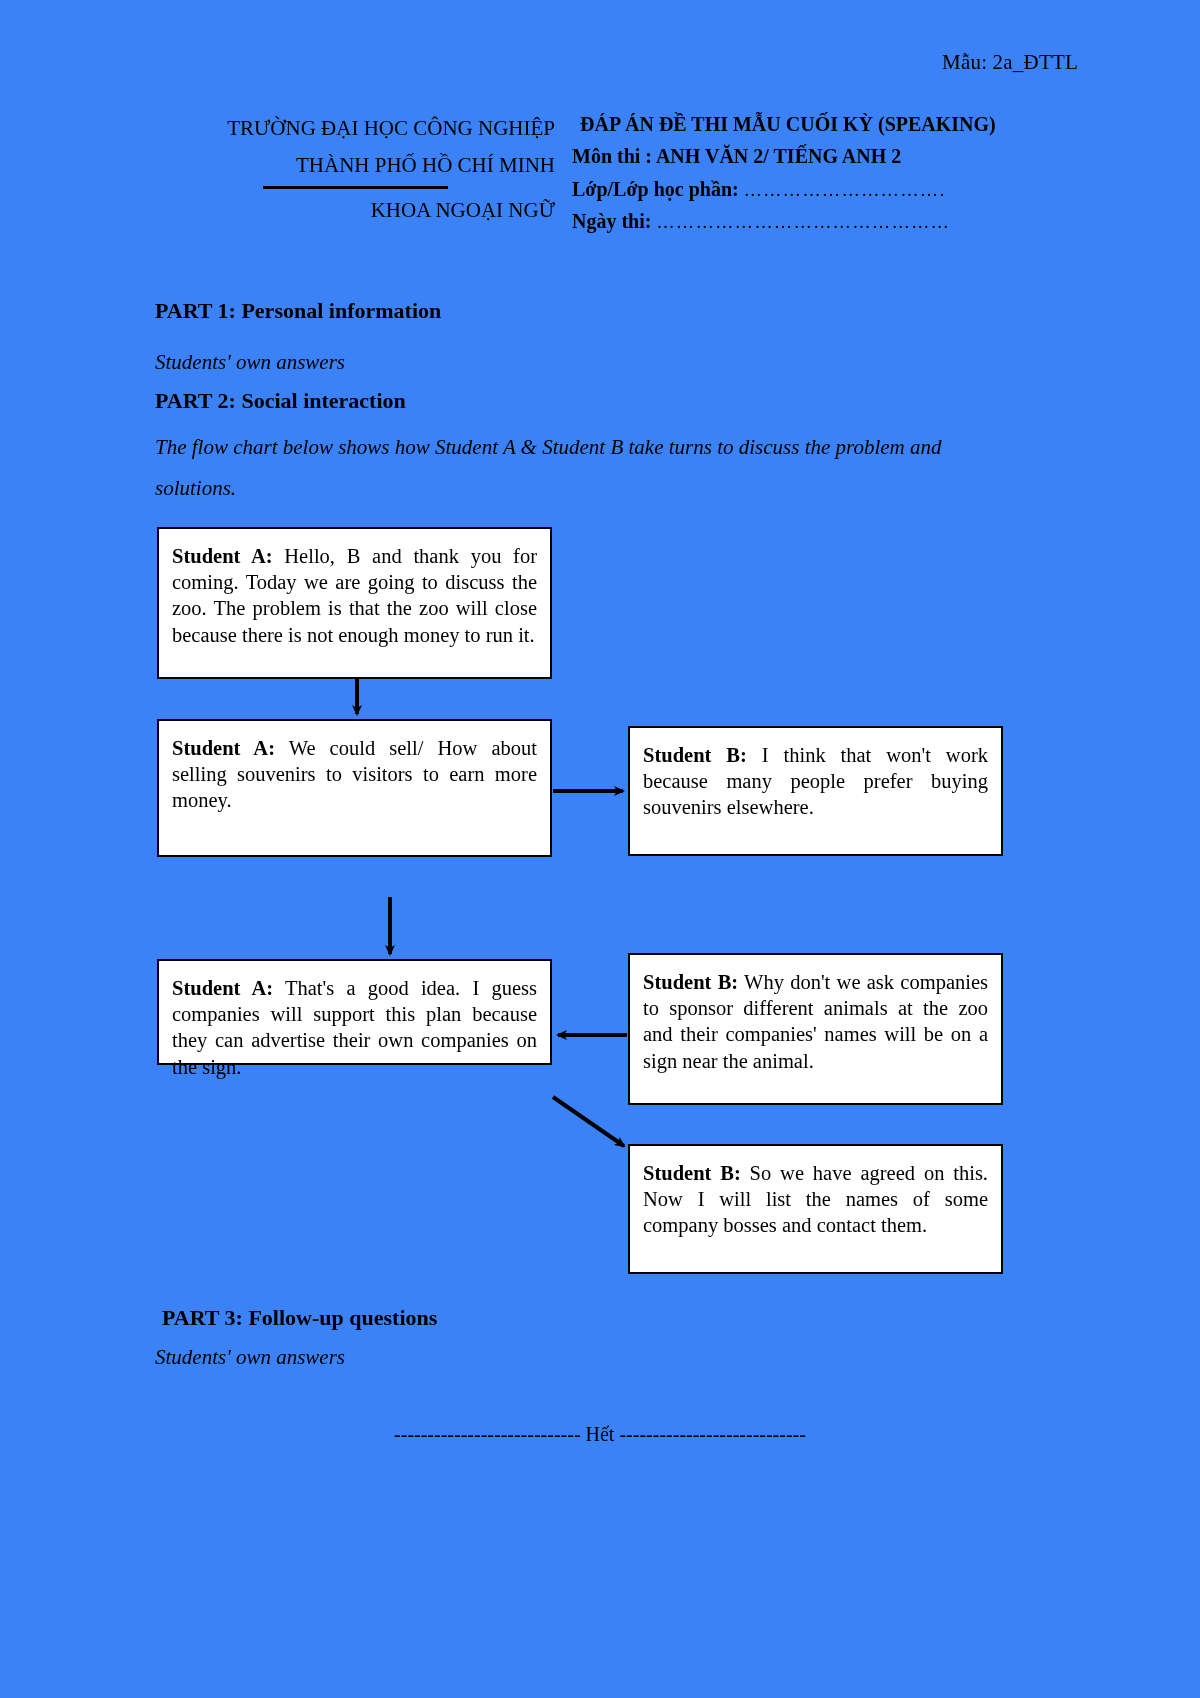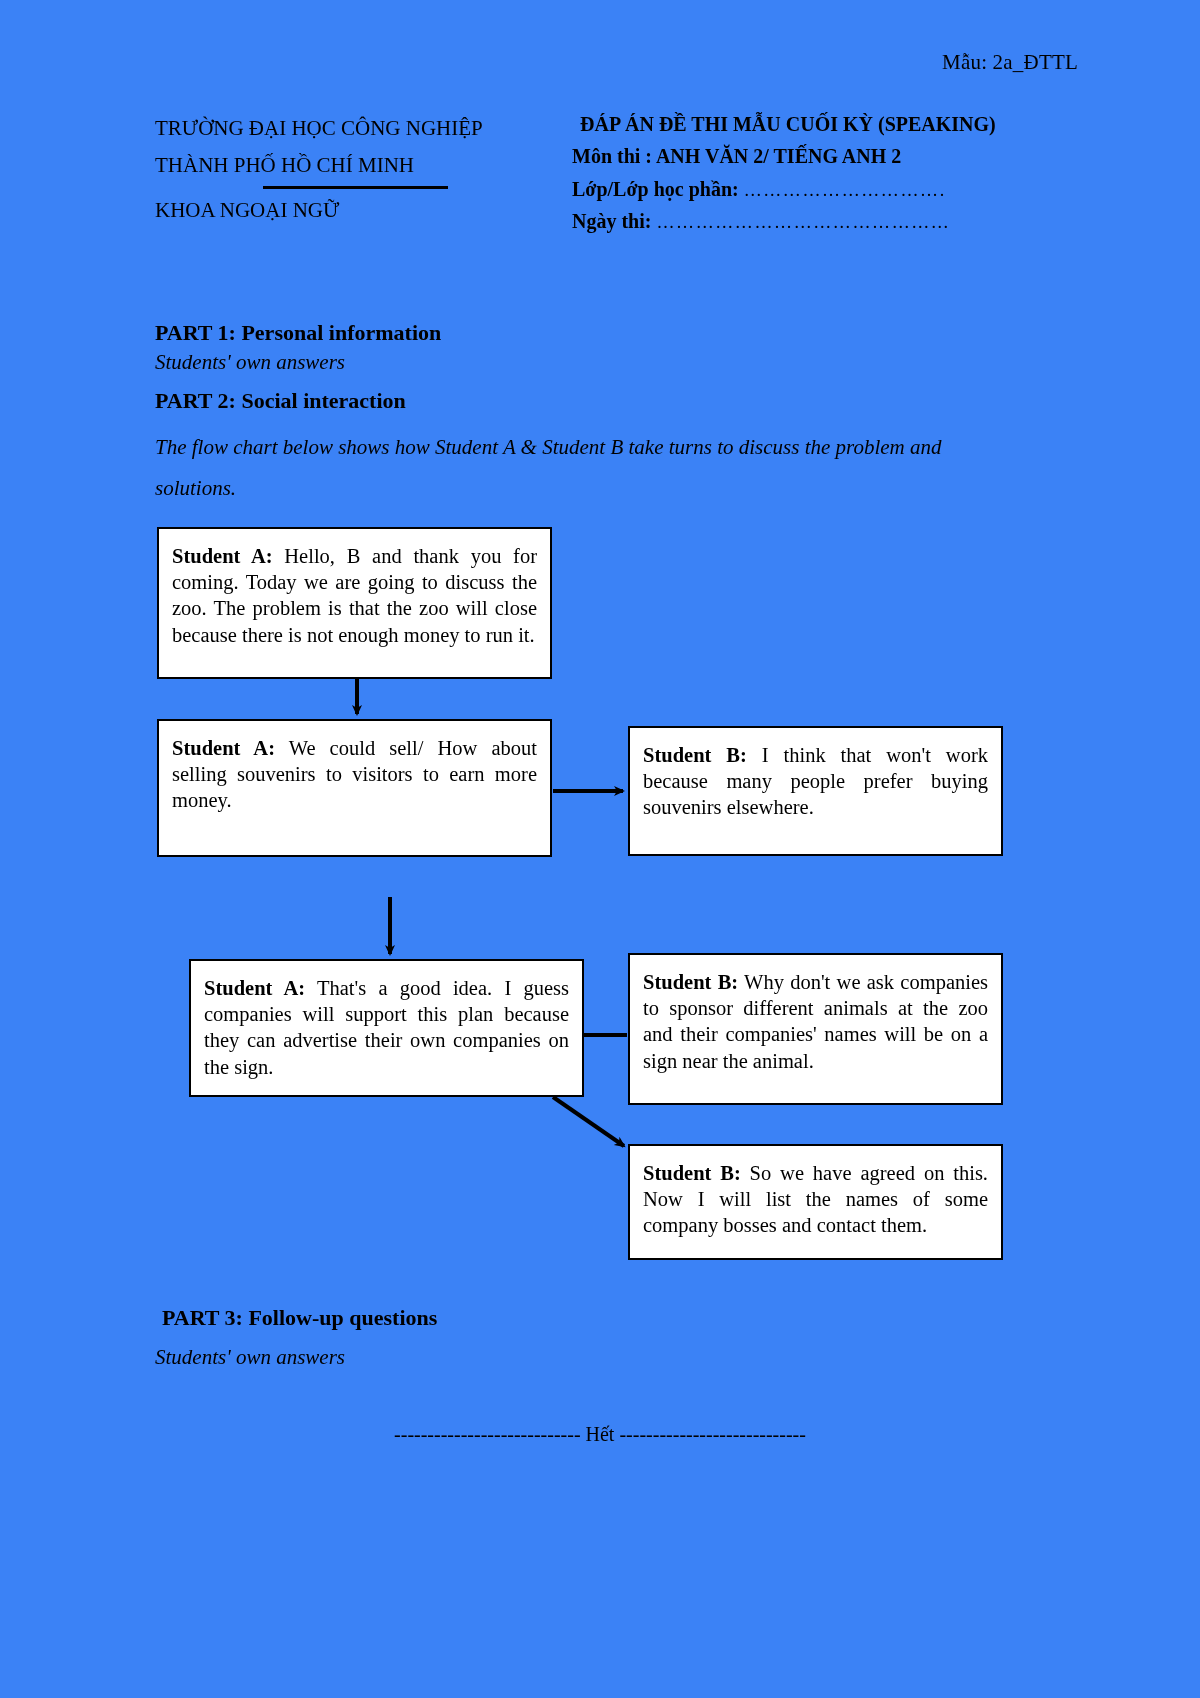--- a/index.html
+++ b/index.html
@@ -24,21 +24,21 @@
     right: 122px;
     font-size: 21px;
     letter-spacing: 0.2px;
   }
 
   .header-left {
     position: absolute;
     left: 155px;
     top: 110px;
     width: 400px;
-    text-align: left;
+    text-align: right;
     font-size: 21px;
     line-height: 1.75;
   }
   .header-left .rule {
     width: 185px;
     height: 3px;
     background: #000;
     margin: 2px auto 3px auto;
   }
 
@@ -75,21 +75,21 @@
   }
   .intro-text {
     position: absolute;
     left: 155px;
     width: 860px;
     font-style: italic;
     font-size: 21px;
     line-height: 1.95;
   }
 
-  #part1-heading { top: 320px; text-align: right; }
+  #part1-heading { top: 298px; text-align: right; }
   #part1-sub     { top: 350px; }
   #part2-heading { top: 388px; text-align: center; }
   #intro         { top: 427px; }
 
   #part3-heading { top: 1305px; left: 162px; }
   #part3-sub     { top: 1345px; }
 
   .footer {
     position: absolute;
     top: 1423px;
@@ -118,23 +118,23 @@
     line-height: 1.28;
     text-align: justify;
     padding: 14px 13px 12px 13px;
     font-family: "Liberation Serif", "DejaVu Serif", serif;
   }
   .node .spk { font-weight: bold; }
 
   #node-a1 { left: 157px; top: 527px;  width: 395px; height: 152px; }
   #node-a2 { left: 157px; top: 719px;  width: 395px; height: 138px; }
   #node-b1 { left: 628px; top: 726px;  width: 375px; height: 130px; }
-  #node-a3 { left: 157px; top: 959px;  width: 395px; height: 138px; margin-left: 32px; }
+  #node-a3 { left: 157px; top: 959px;  width: 395px; height: 106px; }
   #node-b2 { left: 628px; top: 953px;  width: 375px; height: 152px; }
-  #node-b3 { left: 628px; top: 1144px; width: 375px; height: 116px; }
+  #node-b3 { left: 628px; top: 1144px; width: 375px; height: 130px; }
 
   svg.arrows {
     position: absolute;
     left: 0; top: 0;
     width: 1200px; height: 1698px;
   }
 </style>
 </head>
 <body>
 

